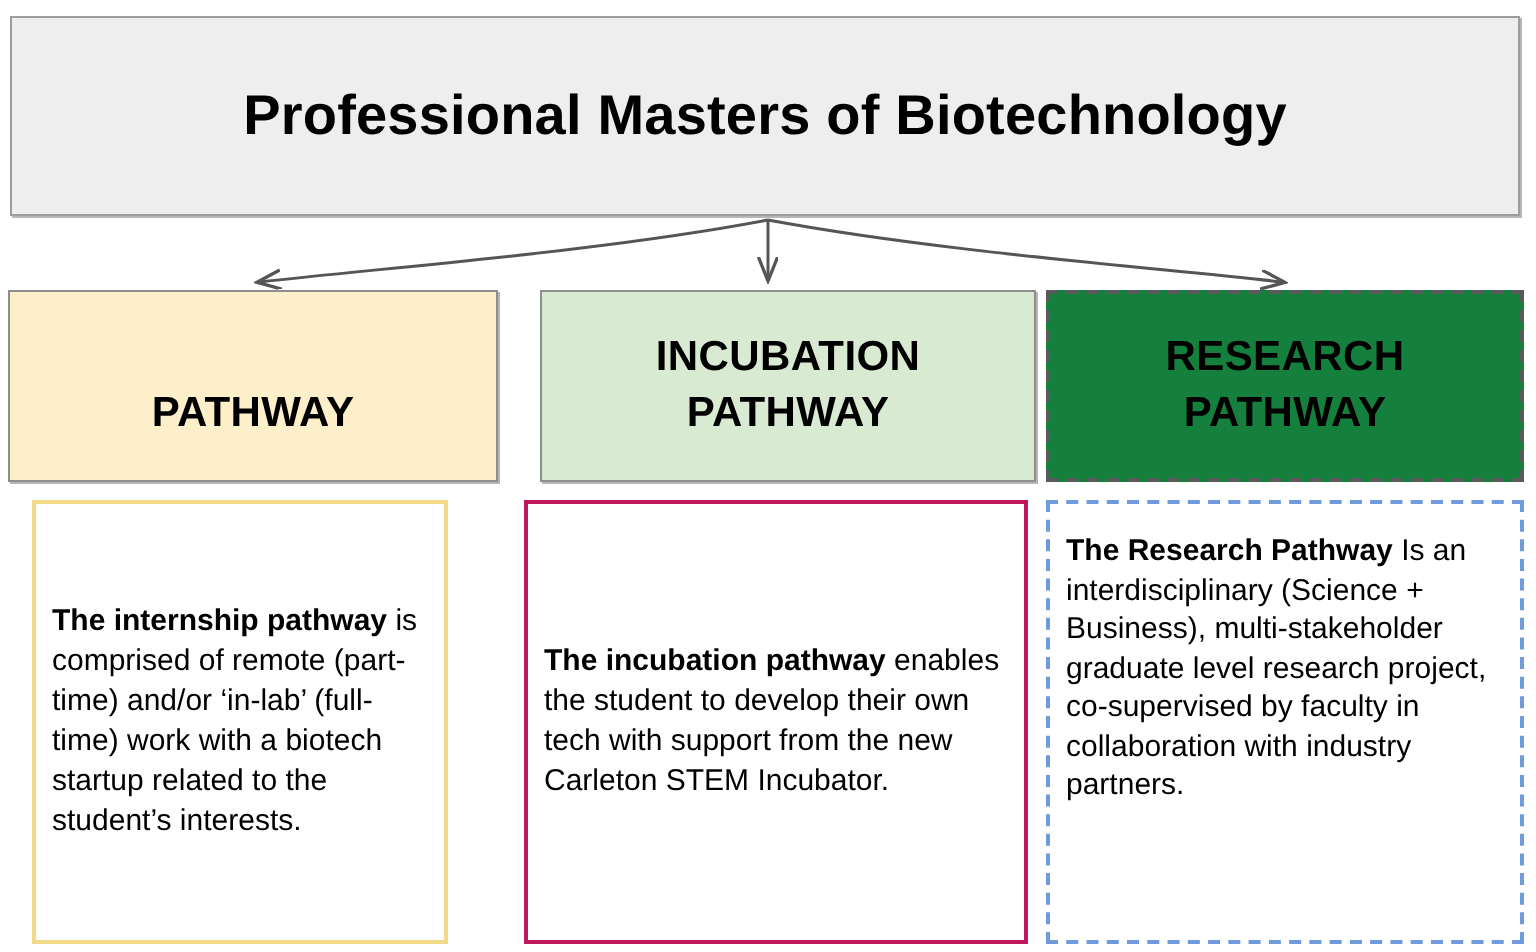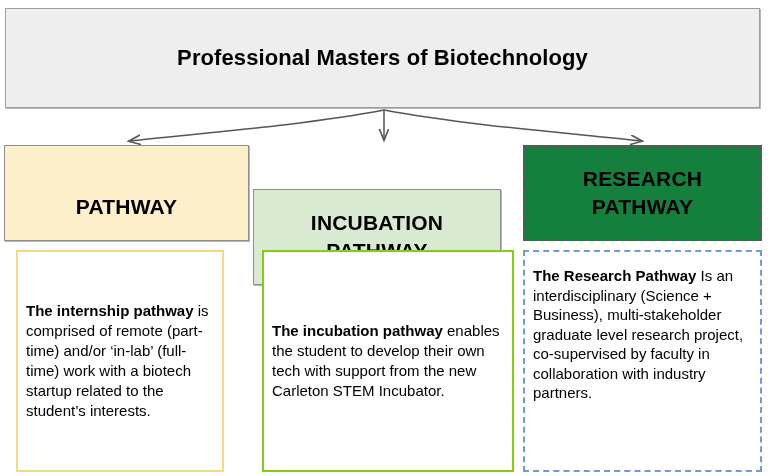--- a/index.html
+++ b/index.html
@@ -40,21 +40,21 @@
     height: 100px;
     box-sizing: border-box;
     background: #eeeeee;
     border: 1px solid #9d9d9d;
     box-shadow: 1px 1px 0 0 #b6b6b6;
     display: flex;
     align-items: center;
     justify-content: center;
   }
   .title-text {
-    font-size: 22px;
+    font-size: 28px;
     font-weight: bold;
     letter-spacing: 0.1px;
     text-align: center;
     line-height: 1.1;
   }
 
   
   .pathway-header {
     position: absolute;
     top: 145px;
@@ -73,26 +73,25 @@
   }
 
   #header-internship {
     left: 4px;
     width: 245px;
     background: #fdefc9;
     border: 1px solid #8e8e8e;
     box-shadow: 1px 1px 0 0 #b6b6b6;
   }
   #header-incubation {
-    left: 253px;
+    left: 270px;
     width: 248px;
     background: #d9ead3;
     border: 1px solid #8e8e8e;
     box-shadow: 1px 1px 0 0 #b6b6b6;
-    margin-top: 44px;
   }
   #header-research {
     left: 523px;
     width: 239px;
     background: #15803d;
     border: 2px dashed #5a5a5a;
   }
 
   
   .pathway-body {
@@ -116,21 +115,21 @@
   }
 
   #body-internship {
     left: 16px;
     width: 208px;
     border: 2px solid #f3d98a;
   }
   #body-incubation {
     left: 262px;
     width: 252px;
-    border: 2px solid #84cc16;
+    border: 2px solid #be185d;
   }
   #body-research {
     left: 523px;
     width: 239px;
     border: 2px dashed #6f9bdd;
     align-items: flex-start;
     padding-top: 14px;
   }
   #body-research .body-text {
     line-height: 1.3;

